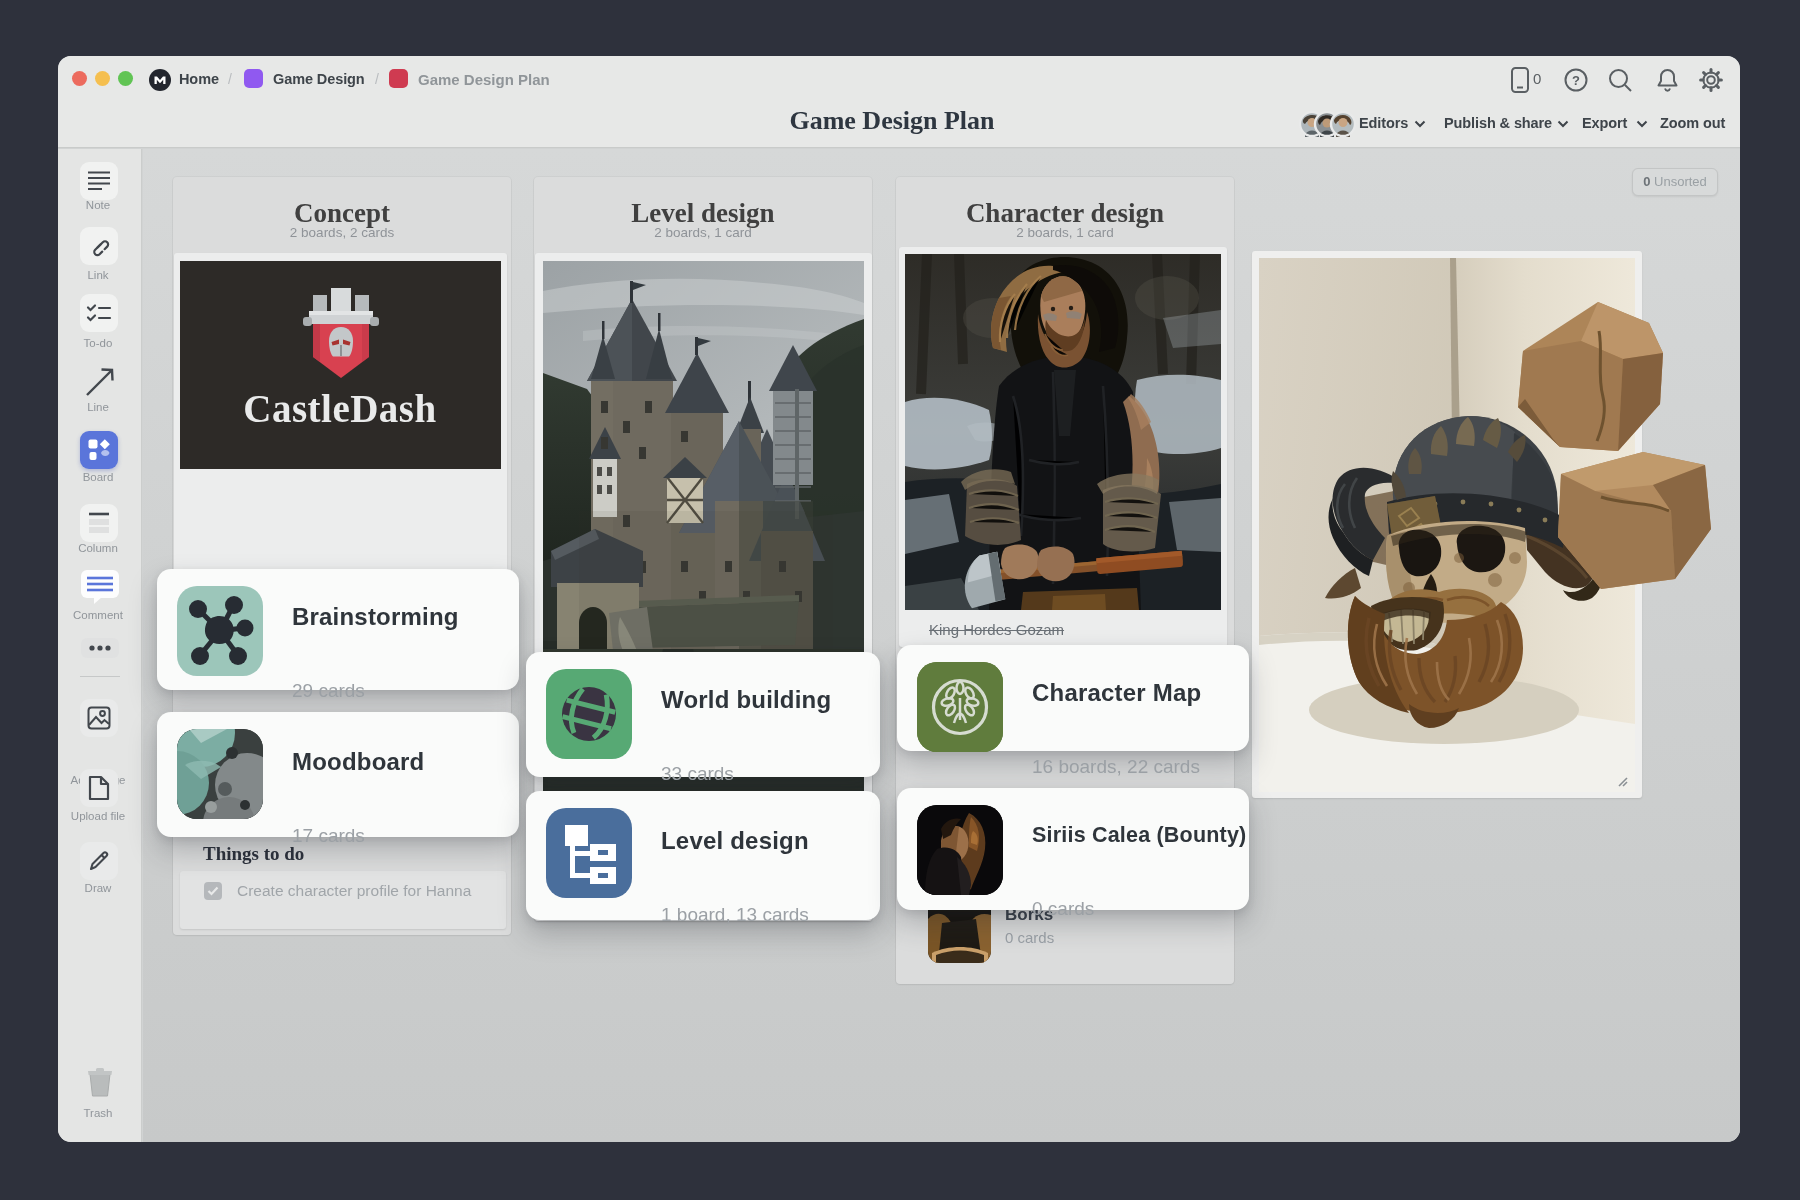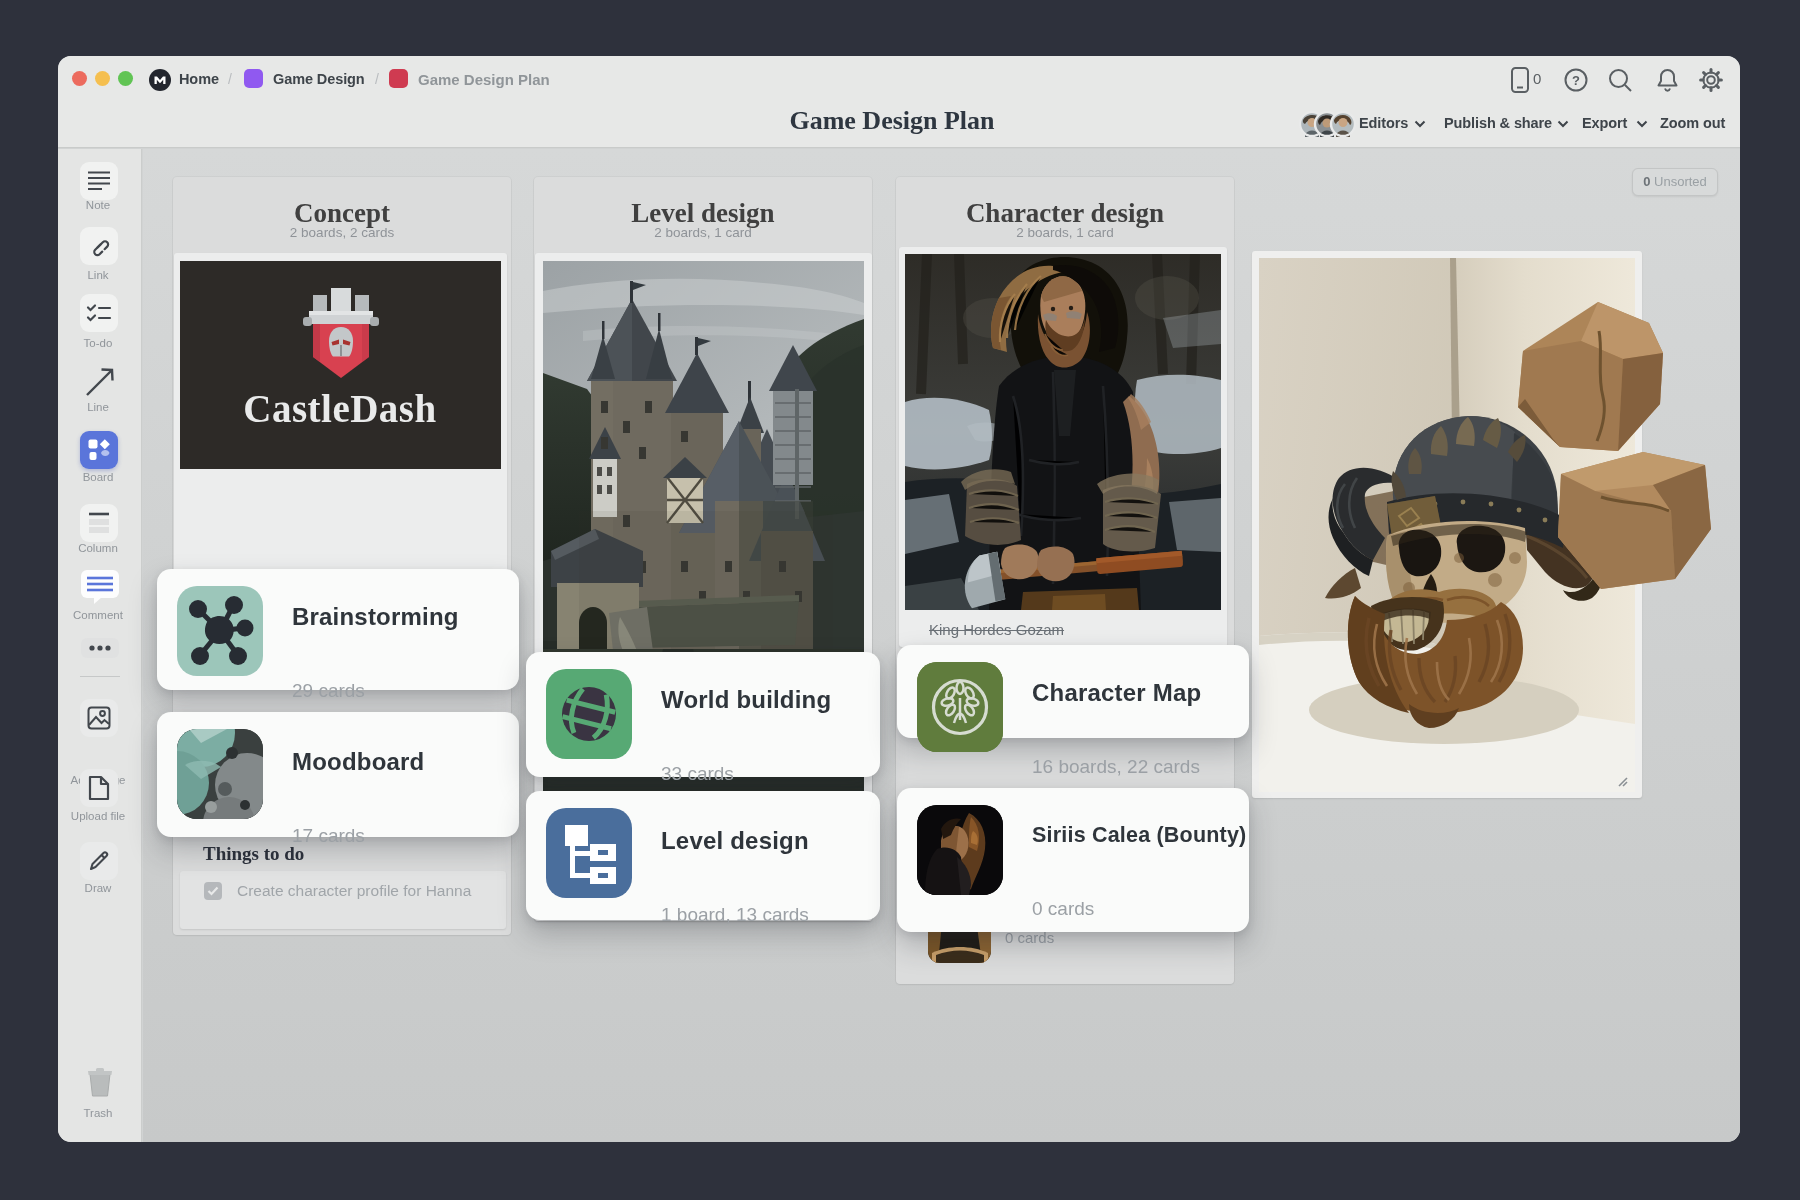--- a/index.html
+++ b/index.html
@@ -749,21 +749,21 @@
               <rect x="44" y="36" width="26" height="17"></rect>
               <rect x="44" y="59" width="26" height="17"></rect>
             </g>
             <rect x="52" y="42" width="10" height="5" fill="#4a6e9c"></rect>
             <rect x="52" y="65" width="10" height="5" fill="#4a6e9c"></rect>
           </svg>
         </div>
         <div class="ftitle" style="top:36px;">Level design</div>
         <div class="fsub" style="top:67px;">1 board, 13 cards</div>
       </div>
-      <div class="fcard" style="left:754px; top:496px; width:352px; height:93px;">
+      <div class="fcard" style="left:754px; top:496px; width:352px; height:106px;">
         <div class="fic" style="background:#64813f;">
           <svg width="86" height="90" viewBox="0 0 86 90">
             <rect width="86" height="90" fill="#64813f"></rect>
             <rect width="86" height="90" fill="#59743a" opacity="0.35"></rect>
             <circle cx="43" cy="45" r="26.5" fill="none" stroke="#d6dcd1" stroke-width="3.2"></circle>
             <g fill="none" stroke="#d6dcd1" stroke-width="2.5">
               <path d="M43 58 L43 36"></path>
               <ellipse cx="33.5" cy="48" rx="6" ry="3.5" transform="rotate(-55 33.5 48)"></ellipse>
               <ellipse cx="52.5" cy="48" rx="6" ry="3.5" transform="rotate(55 52.5 48)"></ellipse>
               <ellipse cx="30.5" cy="40" rx="6" ry="3.5" transform="rotate(-15 30.5 40)"></ellipse>
@@ -771,21 +771,21 @@
               <ellipse cx="33.5" cy="31" rx="6" ry="3.5" transform="rotate(-60 33.5 31)"></ellipse>
               <ellipse cx="52.5" cy="31" rx="6" ry="3.5" transform="rotate(60 52.5 31)"></ellipse>
               <ellipse cx="43" cy="26" rx="3.5" ry="6"></ellipse>
             </g>
             <path d="M37 61 C39 54 41.5 51.5 43 51.5 C44.5 51.5 47 54 49 61" fill="none" stroke="#d6dcd1" stroke-width="2.5"></path>
           </svg>
         </div>
         <div class="ftitle" style="top:34px;">Character Map</div>
         <div class="fsub" style="top:65px;">16 boards, 22 cards</div>
       </div>
-      <div class="fcard" style="left:754px; top:639px; width:352px; height:144px;">
+      <div class="fcard" style="left:754px; top:639px; width:352px; height:122px;">
         <div class="fic" style="background:#0c0b0d;">
           <svg width="86" height="90" viewBox="0 0 86 90">
             <rect width="86" height="90" fill="#0a090b"></rect>
             <path d="M52 8 C64 14 70 28 68 44 C66 60 58 72 54 84 L44 90 L40 60 C40 42 44 20 52 8 Z" fill="#5d3b1d"></path>
             <path d="M54 12 C62 20 64 32 60 46 L52 42 C52 30 52 20 54 12 Z" fill="#875527"></path>
             <path d="M56 26 C60 28 62 34 60 40 L54 38 C54 33 54 29 56 26 Z" fill="#a86f35"></path>
             <path d="M28 26 C36 18 46 20 50 30 C54 40 50 52 42 56 C32 60 24 52 24 40 C24 34 25 29 28 26 Z" fill="#9c7049"></path>
             <path d="M28 26 C32 22 38 20 42 22 L38 56 C30 56 24 48 24 38 Z" fill="#7e5633"></path>
             <path d="M24 24 C28 16 36 12 44 14 C40 18 36 24 34 30 L26 34 Z" fill="#23170e"></path>
             <path d="M20 44 C30 40 40 44 44 52 L48 90 L8 90 C8 70 11 54 20 44 Z" fill="#151213"></path>

